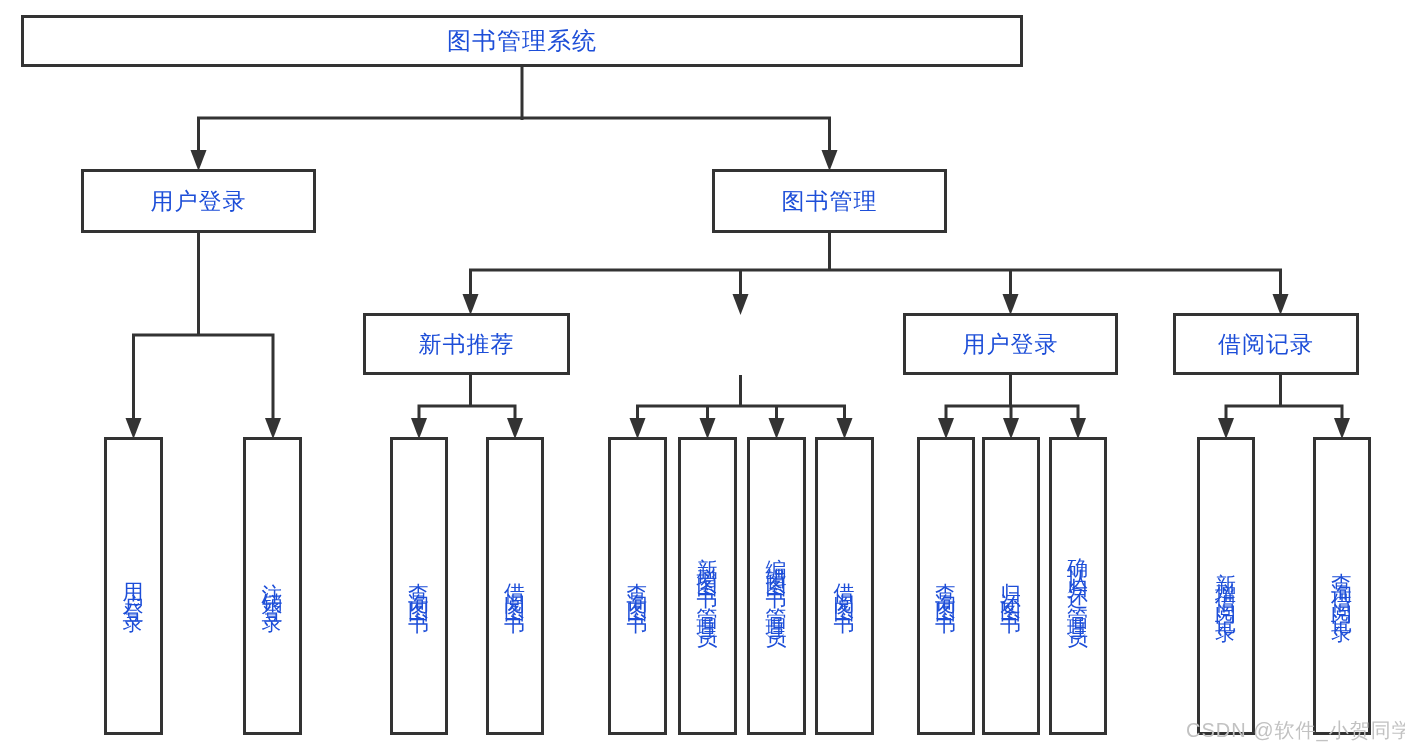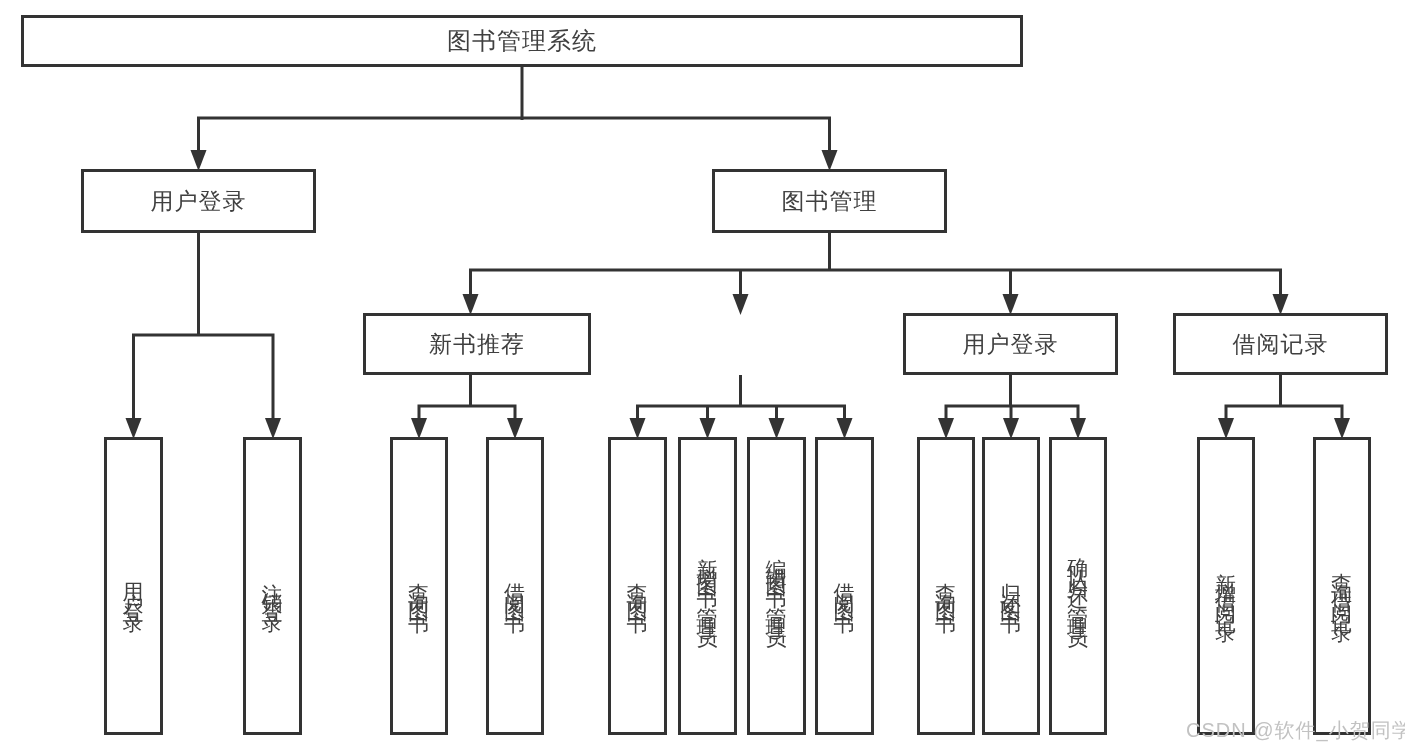--- a/index.html
+++ b/index.html
@@ -19,21 +19,21 @@
     position: absolute;
     left: 0;
     top: 0;
     z-index: 1;
   }
   .node {
     position: absolute;
     box-sizing: border-box;
     border: 3px solid #333333;
     background: #ffffff;
-    color: #404040;
+    color: #1d4ed8;
     display: flex;
     align-items: center;
     justify-content: center;
     z-index: 2;
   }
   .hnode {
     font-size: 23px;
     letter-spacing: 1px;
   }
   .root-node {
@@ -97,23 +97,23 @@
       <polygon points="1218,418 1234,418 1226,439"></polygon>
       <polygon points="1334,418 1350,418 1342,439"></polygon>
     </g>
   </svg>
 
   <div class="node hnode root-node" style="left:21px; top:15px; width:1002px; height:52px;">图书管理系统</div>
 
   <div class="node hnode" style="left:81px; top:169px; width:235px; height:64px;">用户登录</div>
   <div class="node hnode" style="left:712px; top:169px; width:235px; height:64px;font-family:Liberation Serif, serif;">图书管理</div>
 
-  <div class="node hnode" style="left:363px; top:313px; width:228px; height:62px;">新书推荐</div>
+  <div class="node hnode" style="left:363px; top:313px; width:207px; height:62px;">新书推荐</div>
   <div class="node hnode" style="left:903px; top:313px; width:215px; height:62px;">用户登录</div>
-  <div class="node hnode" style="left:1173px; top:313px; width:215px; height:62px;text-align:right;">借阅记录</div>
+  <div class="node hnode" style="left:1173px; top:313px; width:186px; height:62px;text-align:right;">借阅记录</div>
 
   <div class="node leaf" style="left:104px; top:437px; width:59px; height:298px;">用户登录</div>
   <div class="node leaf" style="left:243px; top:437px; width:59px; height:298px;">注销登录</div>
 
   <div class="node leaf" style="left:390px; top:437px; width:58px; height:298px;">查询图书</div>
   <div class="node leaf" style="left:486px; top:437px; width:58px; height:298px;">借阅图书</div>
 
   <div class="node leaf" style="left:608px; top:437px; width:59px; height:298px;">查询图书</div>
   <div class="node leaf" style="left:678px; top:437px; width:59px; height:298px;">新增图书（管理员）</div>
   <div class="node leaf" style="left:747px; top:437px; width:59px; height:298px;">编辑图书（管理员）</div>

